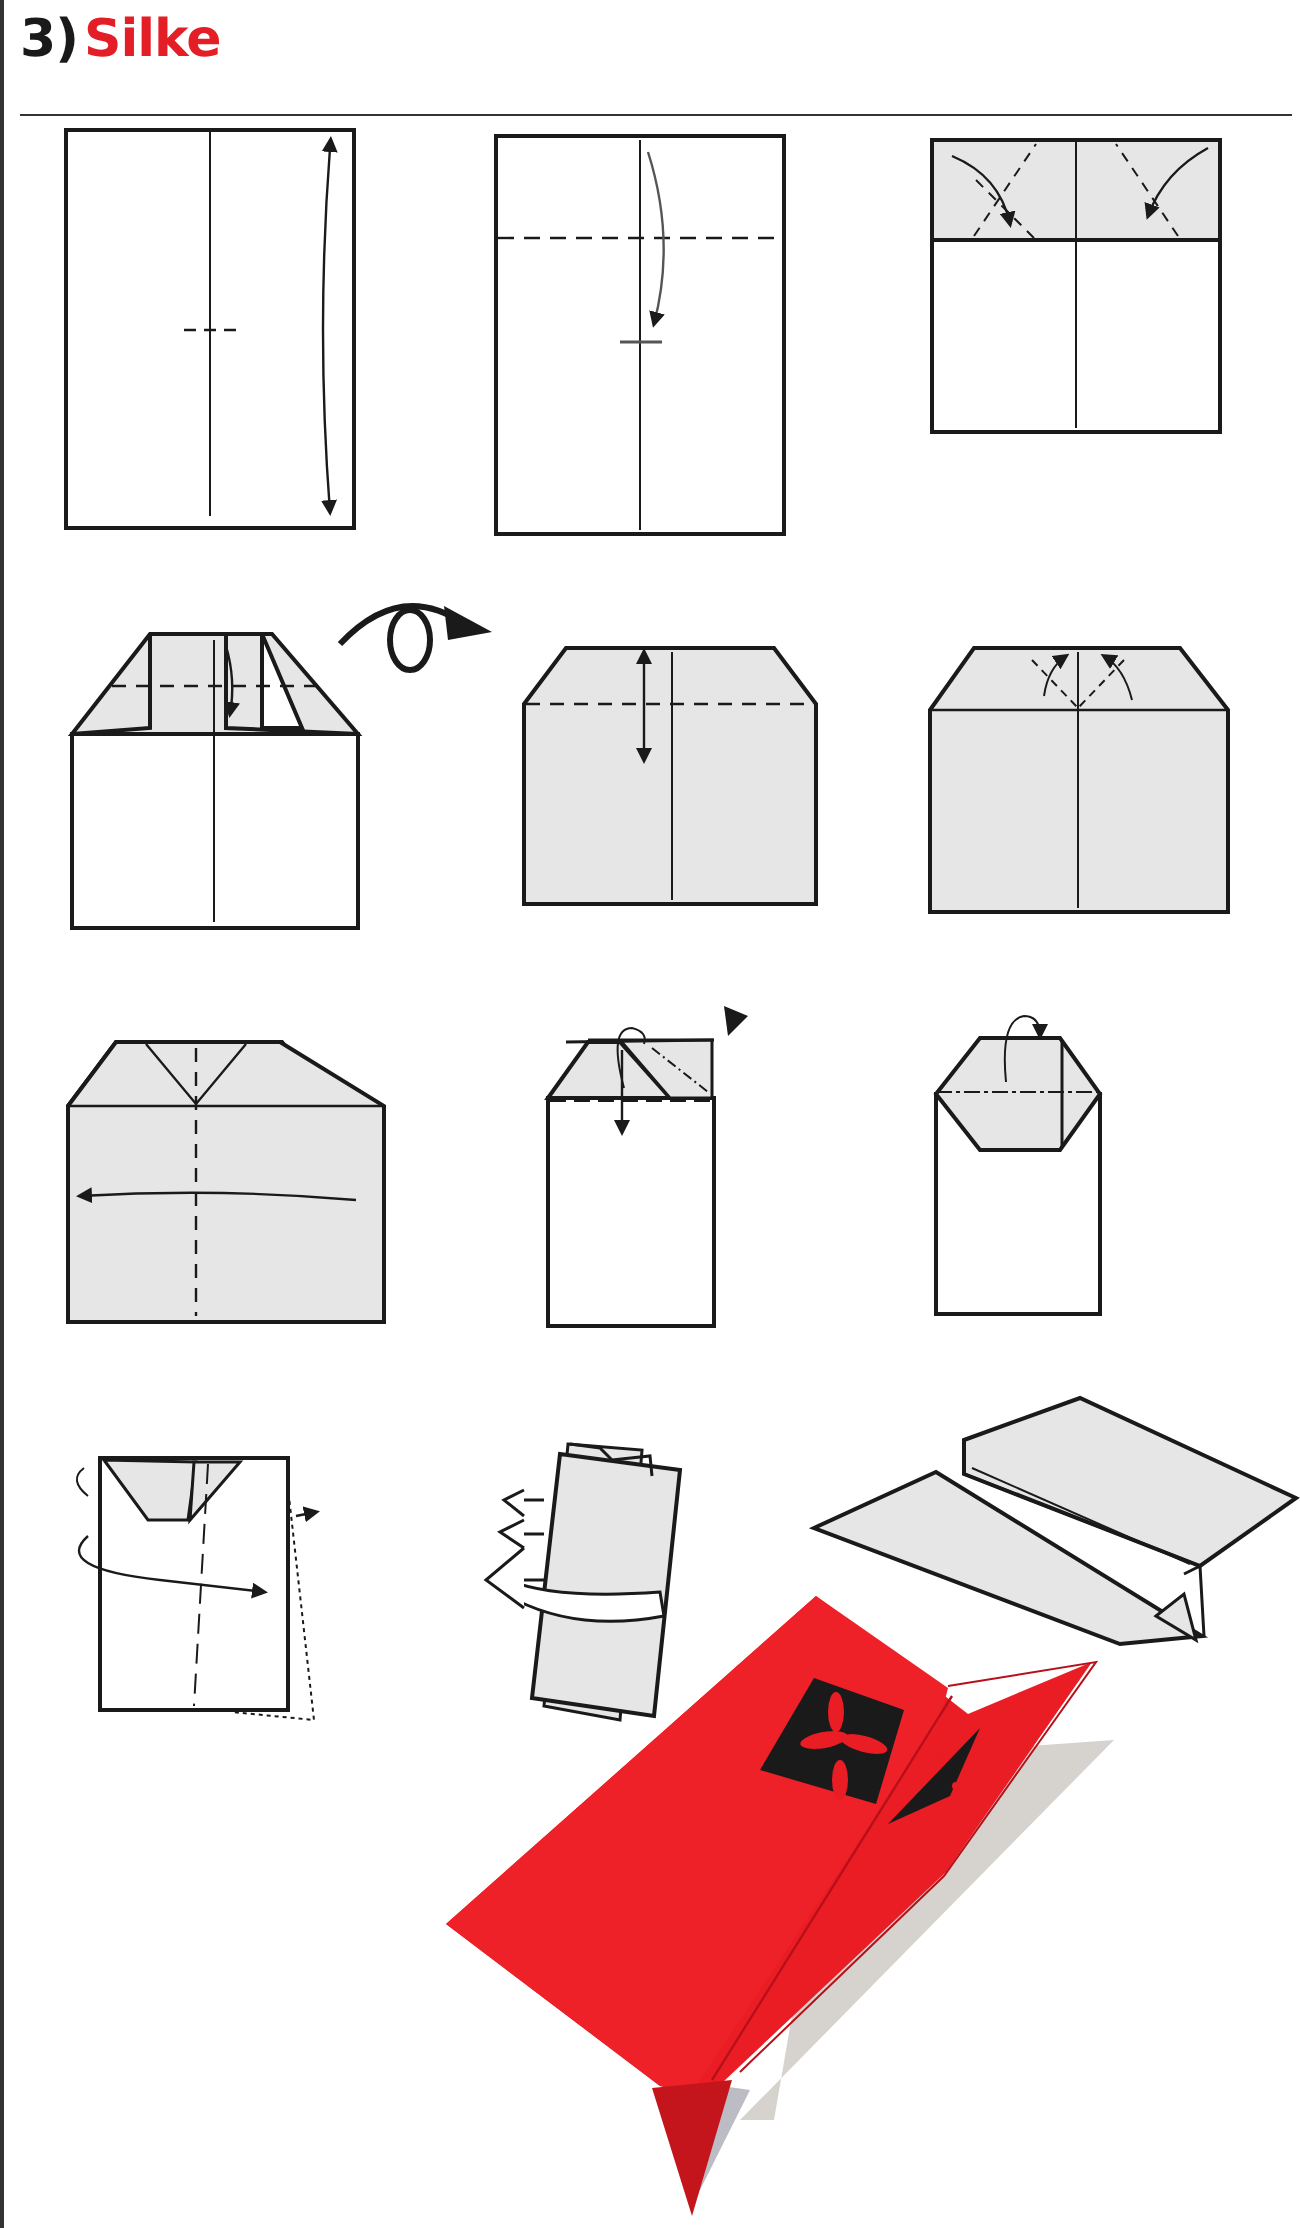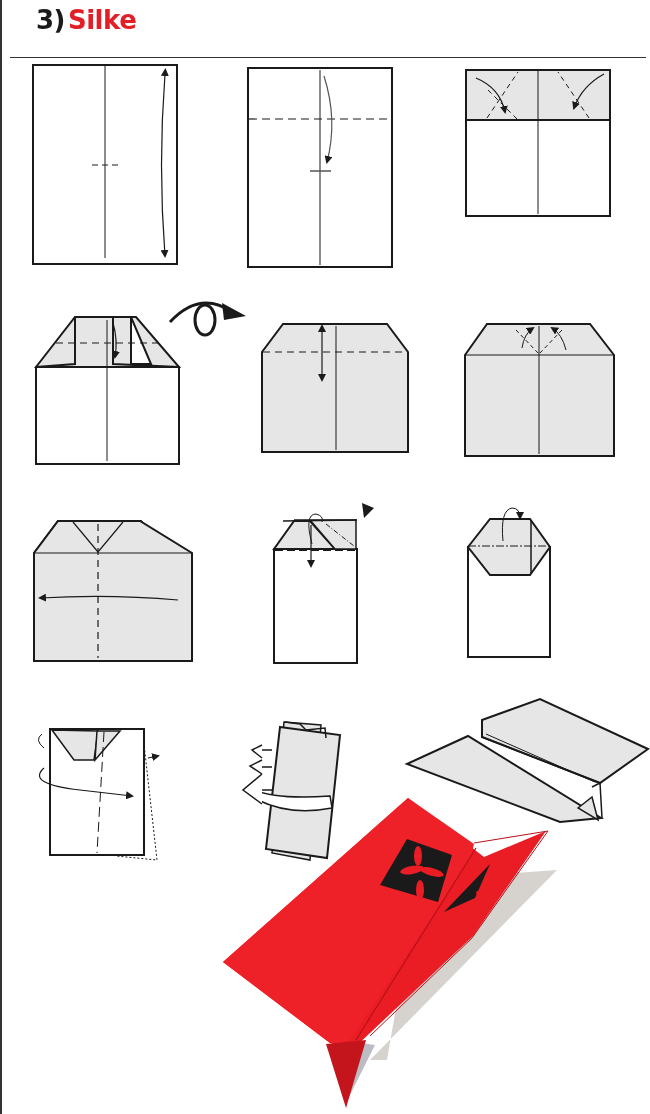--- a/index.html
+++ b/index.html
@@ -1,18 +1,18 @@
 <!DOCTYPE html>
 <html><head>
 <meta charset="utf-8">
 <style>
   html, body { margin:0; padding:0; background:#ffffff; }
   body { width:650px; height:1114px; position:relative; overflow:hidden; font-family:"DejaVu Sans", sans-serif; }
   .left-border { position:absolute; left:0; top:0; width:2px; height:1114px; background:#333; }
-  .title { position:absolute; left:10px; top:2px; font-size:26px; font-weight:bold; letter-spacing:-0.5px; line-height:36px;margin-left:26px; }
+  .title { position:absolute; left:10px; top:2px; font-size:26px; font-weight:bold; letter-spacing:-0.5px; line-height:36px; }
   .title .num { color:#1a1a1a; }
   .title .name { color:#e41e26; margin-left:3px; }
   .rule { position:absolute; left:10px; top:57px; width:636px; height:1px; background:#333; }
   svg.diagram { position:absolute; left:0; top:0; width:650px; height:1114px; }
 </style>
 </head>
 <body>
 
 <div class="left-border"></div>
 <div class="title">

